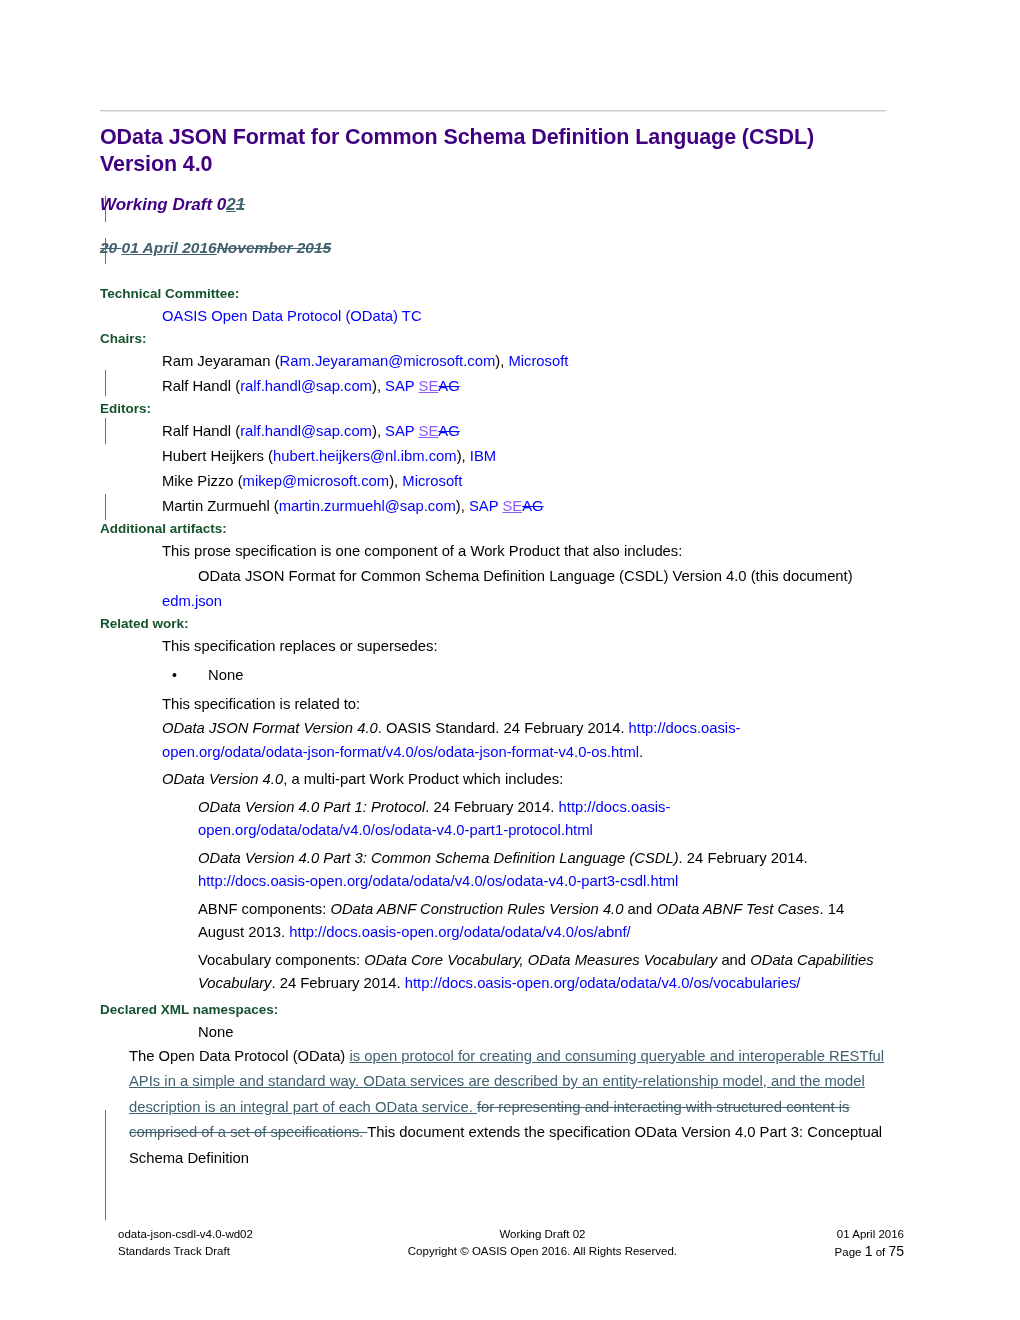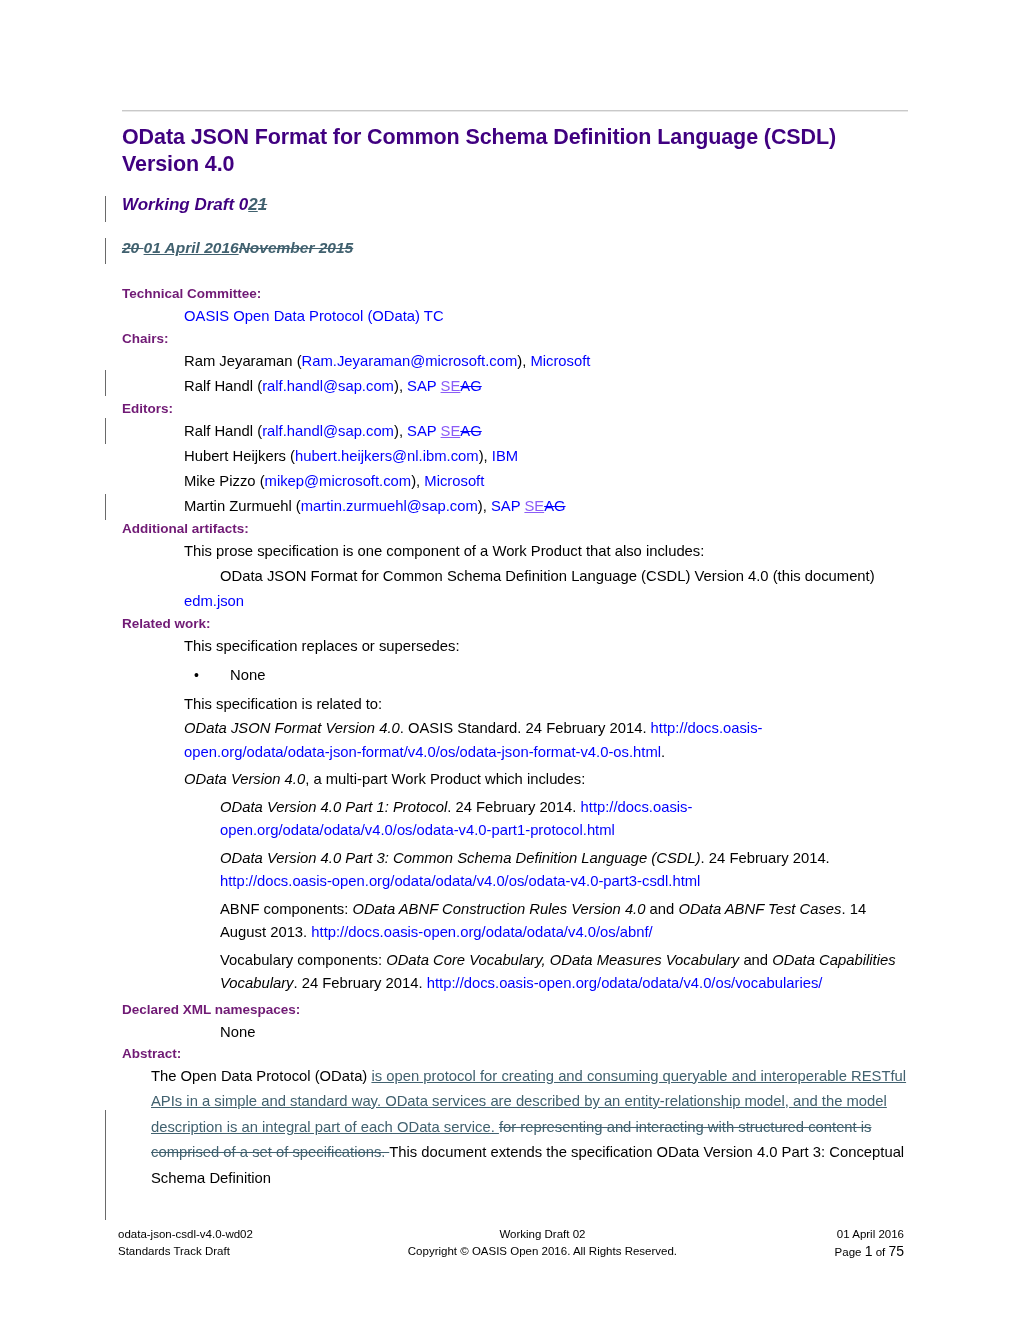--- a/index.html
+++ b/index.html
@@ -19,21 +19,21 @@
   .page {
     position: absolute;
     left: 0; top: 0;
     width: 1020px;
     height: 1320px;
   }
 
   
   .content {
     position: absolute;
-    left: 122px;
+    left: 100px;
     top: 110px;
     width: 786px;
   }
 
   .top-rule {
     height: 0;
     border-top: 1px solid #c9c9c9;
     border-bottom: 1px solid #e8e8e8;
     margin: 0 0 12px 0;
   }
@@ -64,21 +64,21 @@
     font-style: italic;
     color: #41616f;
     margin: 0 0 26px 0;
   }
 
   
   .meta-label {
     font-size: 13.5px;
     line-height: 19px;
     font-weight: bold;
-    color: #701a75;
+    color: #14532d;
     margin: 0 0 1px 0;
   }
 
   .meta-value {
     font-size: 14.8px;
     line-height: 25px;
     margin: 0 0 0 62px;
     color: #000000;
   }
   .meta-value.tight { line-height: 24px; }
@@ -215,21 +215,20 @@
 
     <div class="ref deep"><span class="ital">OData Version 4.0 Part 3: Common Schema Definition Language (CSDL)</span><span>. 24 February 2014. </span><span class="lnk">http://docs.oasis-open.org/odata/odata/v4.0/os/odata-v4.0-part3-csdl.html</span></div>
 
     <div class="ref deep"><span>ABNF components: </span><span class="ital">OData ABNF Construction Rules Version 4.0</span><span> and </span><span class="ital">OData ABNF Test Cases</span><span>. 14 August 2013. </span><span class="lnk">http://docs.oasis-open.org/odata/odata/v4.0/os/abnf/</span></div>
 
     <div class="ref deep"><span>Vocabulary components: </span><span class="ital">OData Core Vocabulary, OData Measures Vocabulary</span><span> and </span><span class="ital">OData Capabilities Vocabulary</span><span>. 24 February 2014. </span><span class="lnk">http://docs.oasis-open.org/odata/odata/v4.0/os/vocabularies/</span></div>
 
     <div class="meta-label" style="margin-top:4px;">Declared XML namespaces:</div>
     <div class="meta-value tight" style="margin-left:98px;">None</div>
 
-    <div class="meta-label">Abstract:</div>
     <div class="abstract-body"><span>The Open Data Protocol (OData) </span><span class="ins">is open protocol for creating and consuming queryable and interoperable RESTful APIs in a simple and standard way. OData services are described by an entity-relationship model, and the model description is an integral part of each OData service. </span><span class="del">for representing and interacting with structured content is comprised of a set of specifications. </span><span>This document extends the specification OData Version 4.0 Part 3: Conceptual Schema Definition</span></div>
 
   </div>
 
   <div class="footer">
     <div class="footer-row">
       <div class="footer-col left">odata-json-csdl-v4.0-wd02</div>
       <div class="footer-col center">Working Draft 02</div>
       <div class="footer-col right">01 April 2016</div>
     </div>

